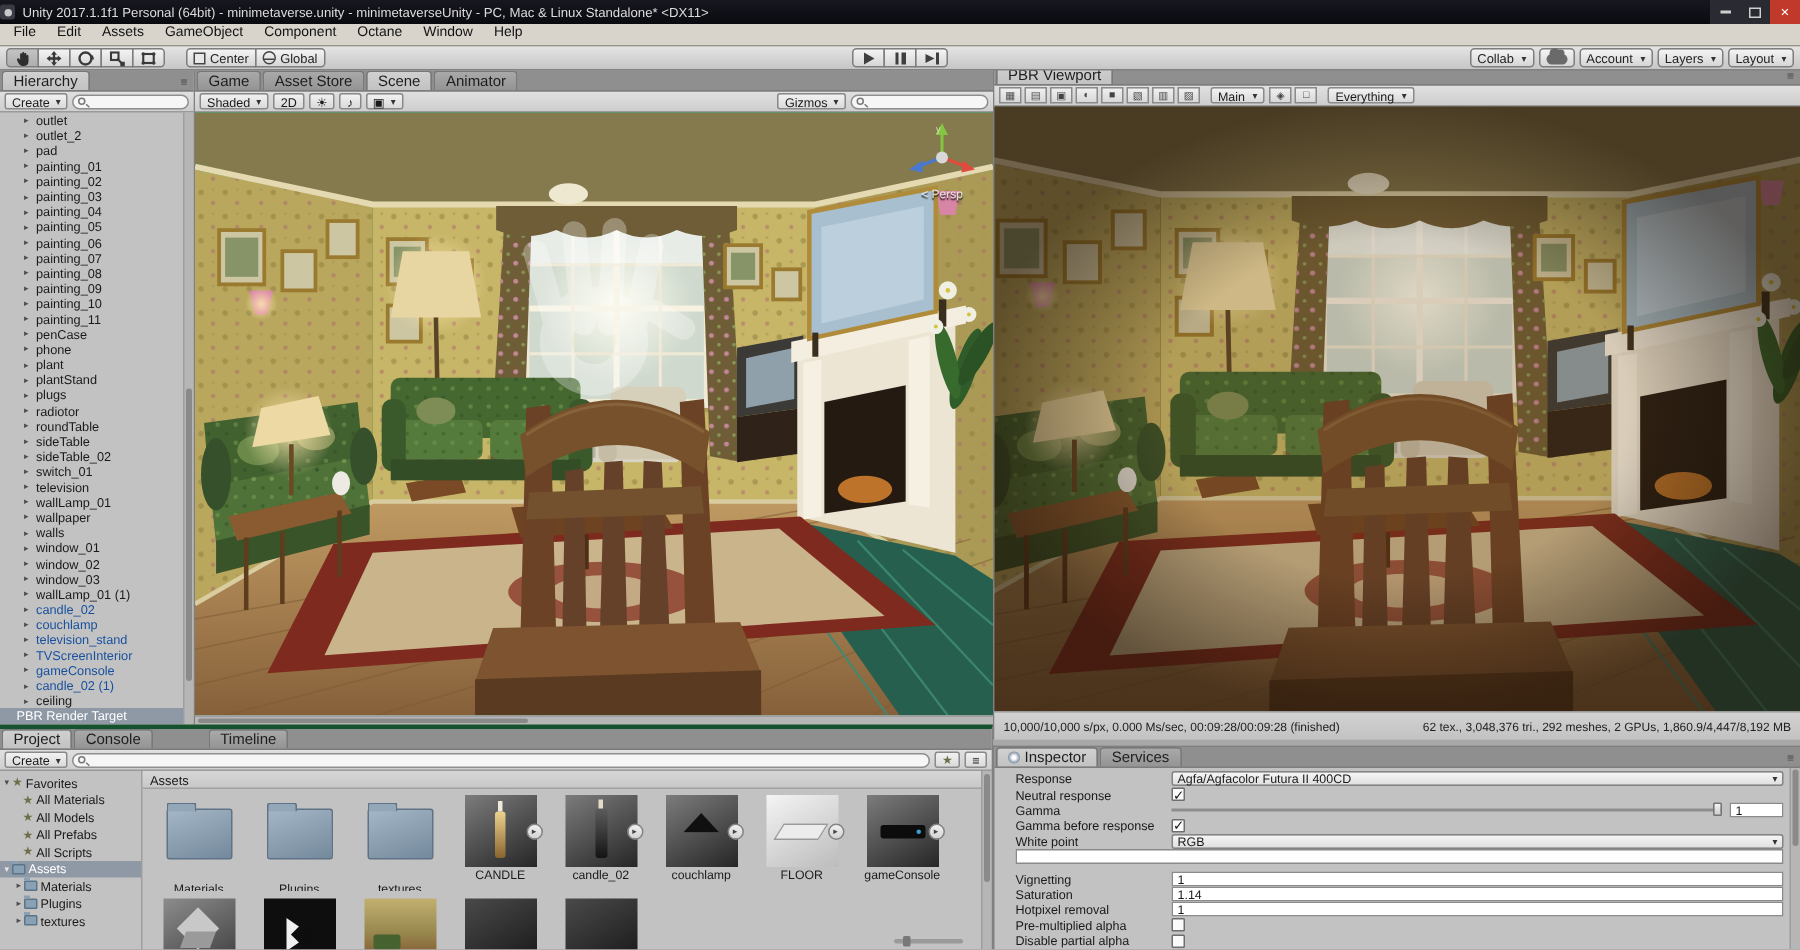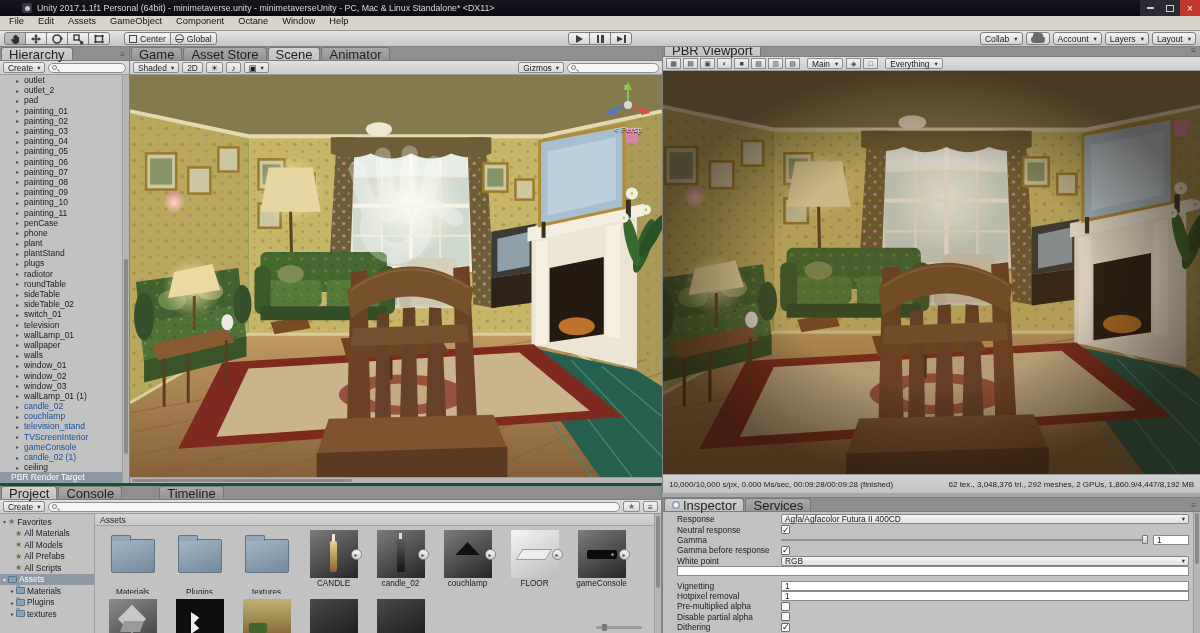--- a/index.html
+++ b/index.html
@@ -1,20 +1,20 @@
 <!DOCTYPE html>
 <html><head>
 <meta charset="utf-8">
 <style>
 *{margin:0;padding:0;box-sizing:border-box}
 html,body{width:1200px;height:633px;overflow:hidden}
 body{font-family:"Liberation Sans","DejaVu Sans",sans-serif;font-size:9px;color:#1a1a1a;background:#a8a8a8;position:relative}
 
 
-.titlebar{position:absolute;top:0;left:0;right:0;height:16px;background:linear-gradient(#17171f,#090910);display:flex;align-items:center;color:#dcdcdc;padding-left:22px;gap:5px;z-index:30}
+.titlebar{position:absolute;top:0;left:0;right:0;height:16px;background:linear-gradient(#17171f,#090910);display:flex;align-items:center;color:#dcdcdc;padding-left:0;gap:5px;z-index:30}
 .tb-logo{width:10px;height:10px;background:#3a3a44;border-radius:2px;position:relative}
 .tb-logo::after{content:"";position:absolute;inset:2.5px;border-radius:50%;background:#c8c8cc}
 .tb-title{font-size:8.8px;white-space:nowrap;overflow:hidden;flex:1}
 .tb-btns{display:flex;height:100%}
 .tb-btn{width:20px;height:100%;display:flex;align-items:center;justify-content:center;color:#cfcfcf;background:#2a2a33}
 .tb-btn .bar{width:7px;height:2px;background:#cfcfcf}
 .tb-btn .box{width:8px;height:7px;border:1.5px solid #cfcfcf}
 .tb-btn.close{background:#c0392b;color:#fff;font-size:10px}
 
 
@@ -43,21 +43,21 @@
 .ic-cloud{width:14px;height:7px;background:#6a6a6a;border-radius:7px;position:relative;margin-top:2px}
 .ic-cloud::before{content:"";position:absolute;left:2px;top:-4px;width:7px;height:7px;border-radius:50%;background:#6a6a6a}
 .ic-cloud::after{content:"";position:absolute;right:2px;top:-3px;width:5px;height:5px;border-radius:50%;background:#6a6a6a}
 .ic-pivot{width:8px;height:8px;border:1px solid #444;background:#e8e8e8}
 .ic-globe{width:9px;height:9px;border:1px solid #444;border-radius:50%;position:relative}
 .ic-globe::after{content:"";position:absolute;left:0;right:0;top:3.5px;height:1px;background:#444}
 
 
 .panel{position:absolute;background:#c2c2c2}
 .tabbar{height:14px;background:#8f8f8f;border-bottom:1px solid #7c7c7c;display:flex;align-items:flex-end;padding-left:1px;position:relative}
-.tab{height:13px;padding:0 7px;margin-right:1px;background:linear-gradient(#a9a9a9,#949494);border:1px solid #787878;border-bottom:none;border-radius:3px 3px 0 0;font-size:13px;color:#1e1e1e;display:flex;align-items:center;gap:3px;white-space:nowrap}
+.tab{height:13px;padding:0 7px;margin-right:1px;background:linear-gradient(#a9a9a9,#949494);border:1px solid #787878;border-bottom:none;border-radius:3px 3px 0 0;font-size:10px;color:#1e1e1e;display:flex;align-items:center;gap:3px;white-space:nowrap}
 .tab.active{background:linear-gradient(#d0d0d0,#c2c2c2)}
 .tab.offset{margin-left:36px}
 .pmenu{position:absolute;right:4px;top:3px;color:#4a4a4a;font-size:8px}
 .minibar{height:14px;background:linear-gradient(#e0e0e0,#cecece);border-bottom:1px solid #9a9a9a;display:flex;align-items:center;gap:3px;padding:0 3px}
 .mbtn{height:11px;display:flex;align-items:center;gap:2px;padding:0 4px;background:linear-gradient(#f2f2f2,#dadada);border:1px solid #8a8a8a;border-radius:2px;font-size:8.4px;white-space:nowrap}
 .search{flex:1;height:10px;background:#f6f6f6;border:1px solid #8e8e8e;border-radius:5px;display:flex;align-items:center;padding:0 3px;gap:2px;min-width:40px}
 .mag{width:5px;height:5px;border:1px solid #777;border-radius:50%;position:relative;flex:0 0 auto}
 .mag::after{content:"";position:absolute;left:4px;top:4px;width:3px;height:1px;background:#777;transform:rotate(45deg)}
 .vscroll{position:absolute;top:28px;right:0;bottom:0;width:7px;background:#b6b6b6;border-left:1px solid #9e9e9e}
 .vthumb{position:absolute;left:1px;width:4px;background:#8a8a8a;border-radius:2px}
@@ -1047,20 +1047,26 @@
         </div>
     </div>
     <div class="insp-gap"></div>
     <div class="insp-row">
       <span class="insp-label">Vignetting</span>
       <div class="ictl">
           <div class="tf">1</div>
         </div>
     </div>
     <div class="insp-row">
+      <span class="insp-label">Saturation</span>
+      <div class="ictl">
+          <div class="tf">1.14</div>
+        </div>
+    </div>
+    <div class="insp-row">
       <span class="insp-label">Hotpixel removal</span>
       <div class="ictl">
           <div class="tf">1</div>
         </div>
     </div>
     <div class="insp-row">
       <span class="insp-label">Pre-multiplied alpha</span>
       <div class="ictl">
           <span class="cb"></span>
         </div>

